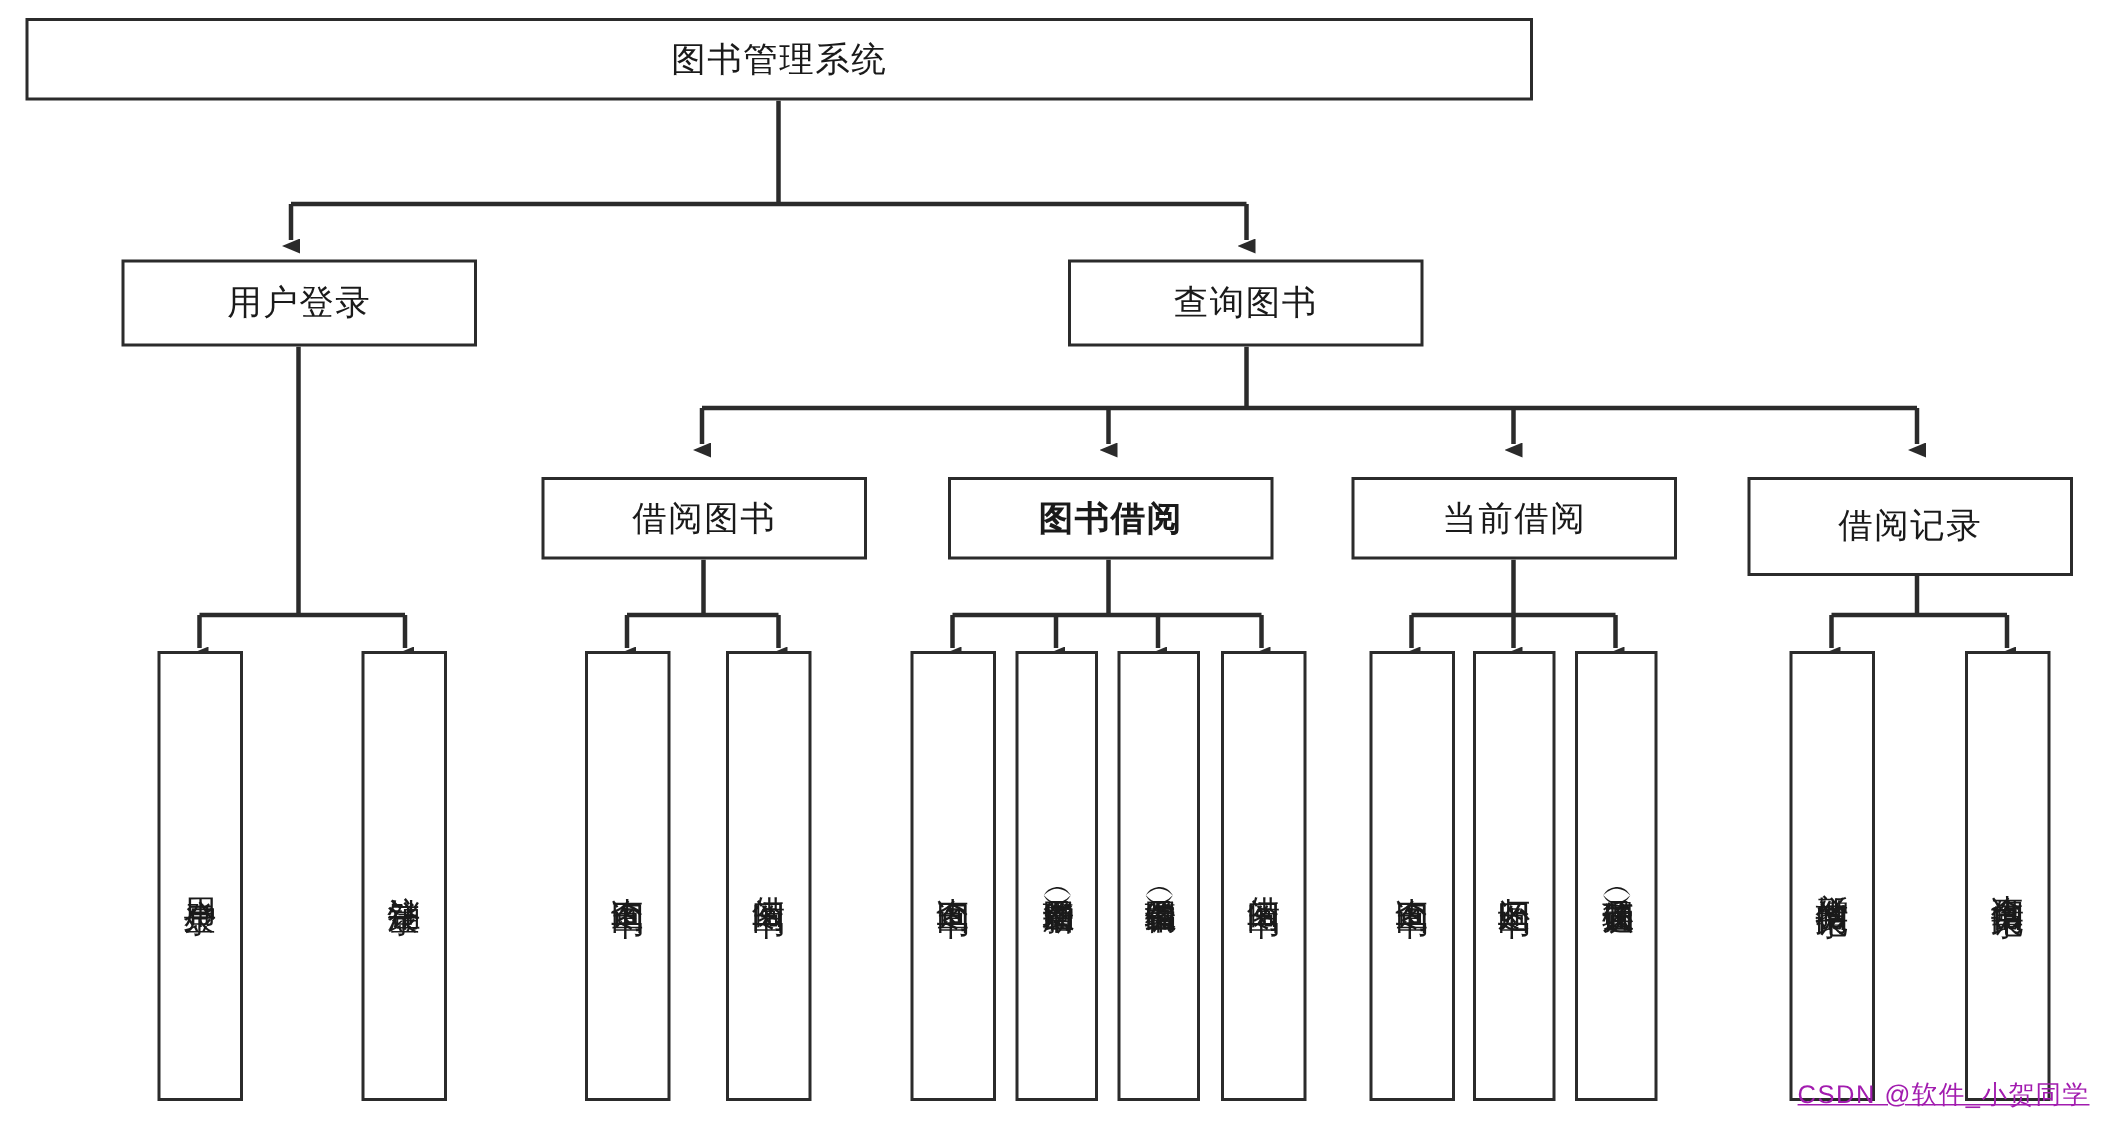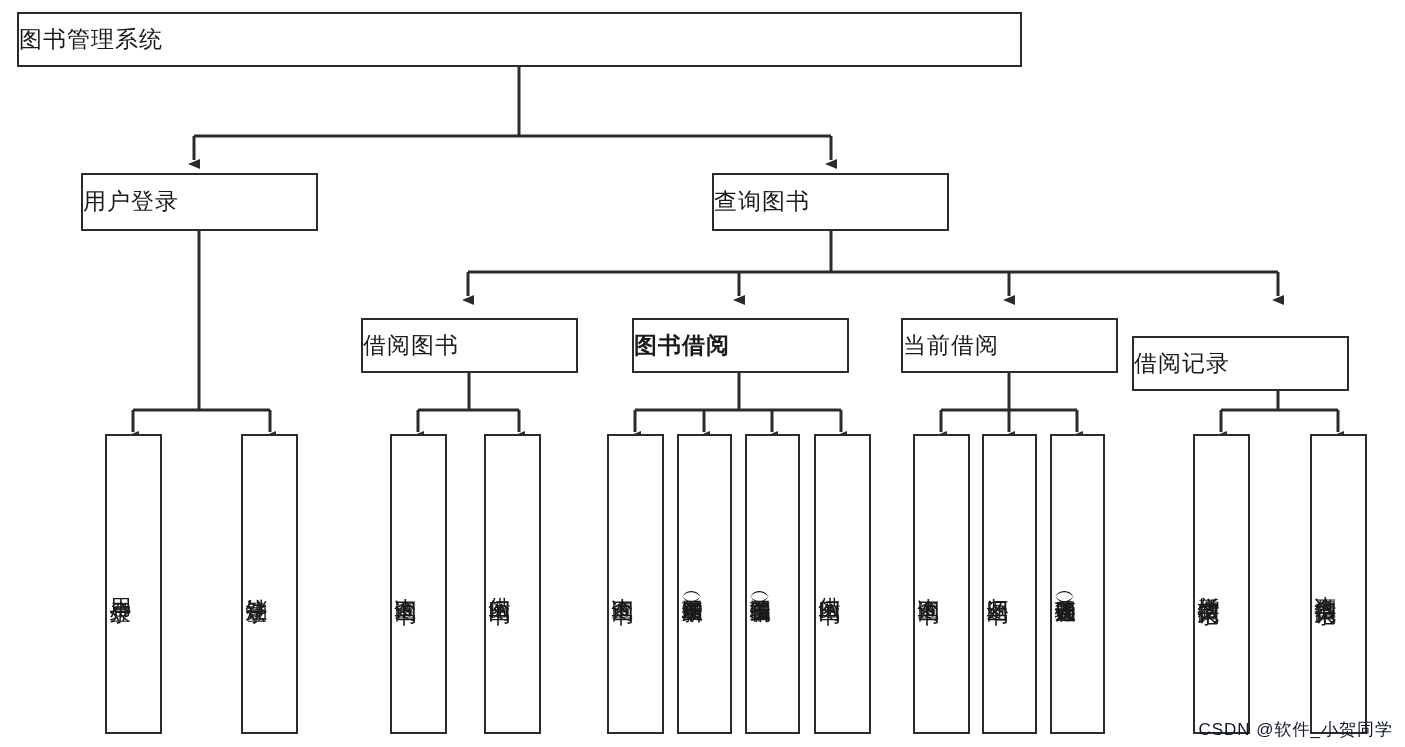--- a/index.html
+++ b/index.html
@@ -25,20 +25,21 @@
     height: 747px;
     pointer-events: none;
   }
   .node {
     position: absolute;
     box-sizing: border-box;
     border: 2px solid #2b2b2b;
     background: #ffffff;
     display: flex;
     align-items: center;
+    justify-content: center;
     color: #1a1a1a;
   }
   .node.horiz {
     font-size: 23px;
     line-height: 1.2;
     letter-spacing: 1px;
   }
   .node.root {
     font-size: 23px;
   }
@@ -57,23 +58,24 @@
   }
   .vtext.tight {
     font-size: 21px;
     letter-spacing: 0px;
   }
   .watermark {
     position: absolute;
     right: 12px;
     bottom: 6px;
     font-size: 17px;
-    color: #0f172a;
+    color: #a21caf;
     letter-spacing: 1px;
     white-space: nowrap;
+    text-decoration: underline;
   }
 </style>
 </head>
 <body>
 
 <div id="canvas">
 
   <svg class="wires" viewBox="0 0 1405 747" xmlns="http://www.w3.org/2000/svg">
     <defs>
       <marker id="ar" markerWidth="10" markerHeight="12" refX="1" refY="6" orient="auto" markerUnits="userSpaceOnUse">
@@ -137,21 +139,21 @@
 
   <div class="node horiz" style="left:361px; top:318px; width:217px; height:55px;">
     <span>借阅图书</span>
   </div>
   <div class="node horiz" style="left:632px; top:318px; width:217px; height:55px;font-weight:bold;">
     <span>图书借阅</span>
   </div>
   <div class="node horiz" style="left:901px; top:318px; width:217px; height:55px;">
     <span>当前借阅</span>
   </div>
-  <div class="node horiz" style="left:1132px; top:318px; width:217px; height:55px;margin-top:18px;">
+  <div class="node horiz" style="left:1165px; top:318px; width:217px; height:66px;">
     <span>借阅记录</span>
   </div>
 
   <div class="node leaf" style="left:105px; top:434px; width:57px; height:300px;">
     <span class="vtext">用户登录</span>
   </div>
   <div class="node leaf" style="left:241px; top:434px; width:57px; height:300px;">
     <span class="vtext">注销登录</span>
   </div>
 

